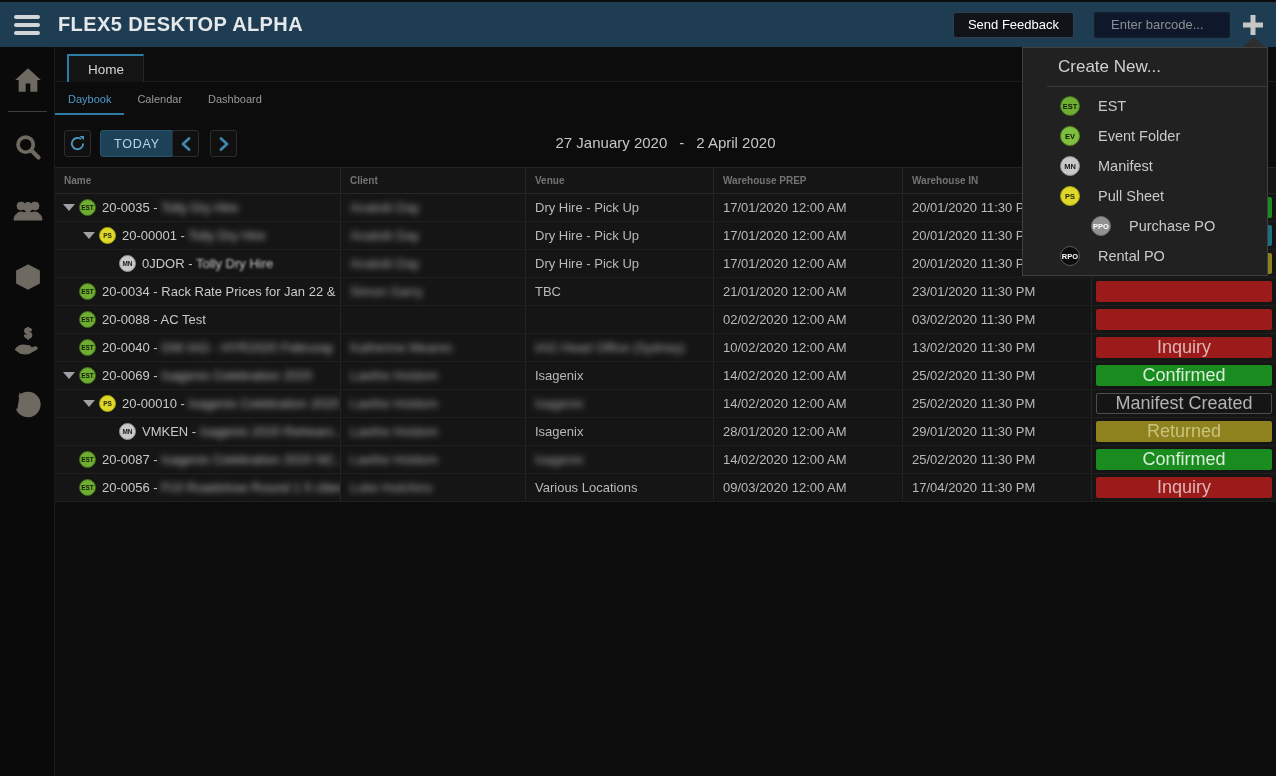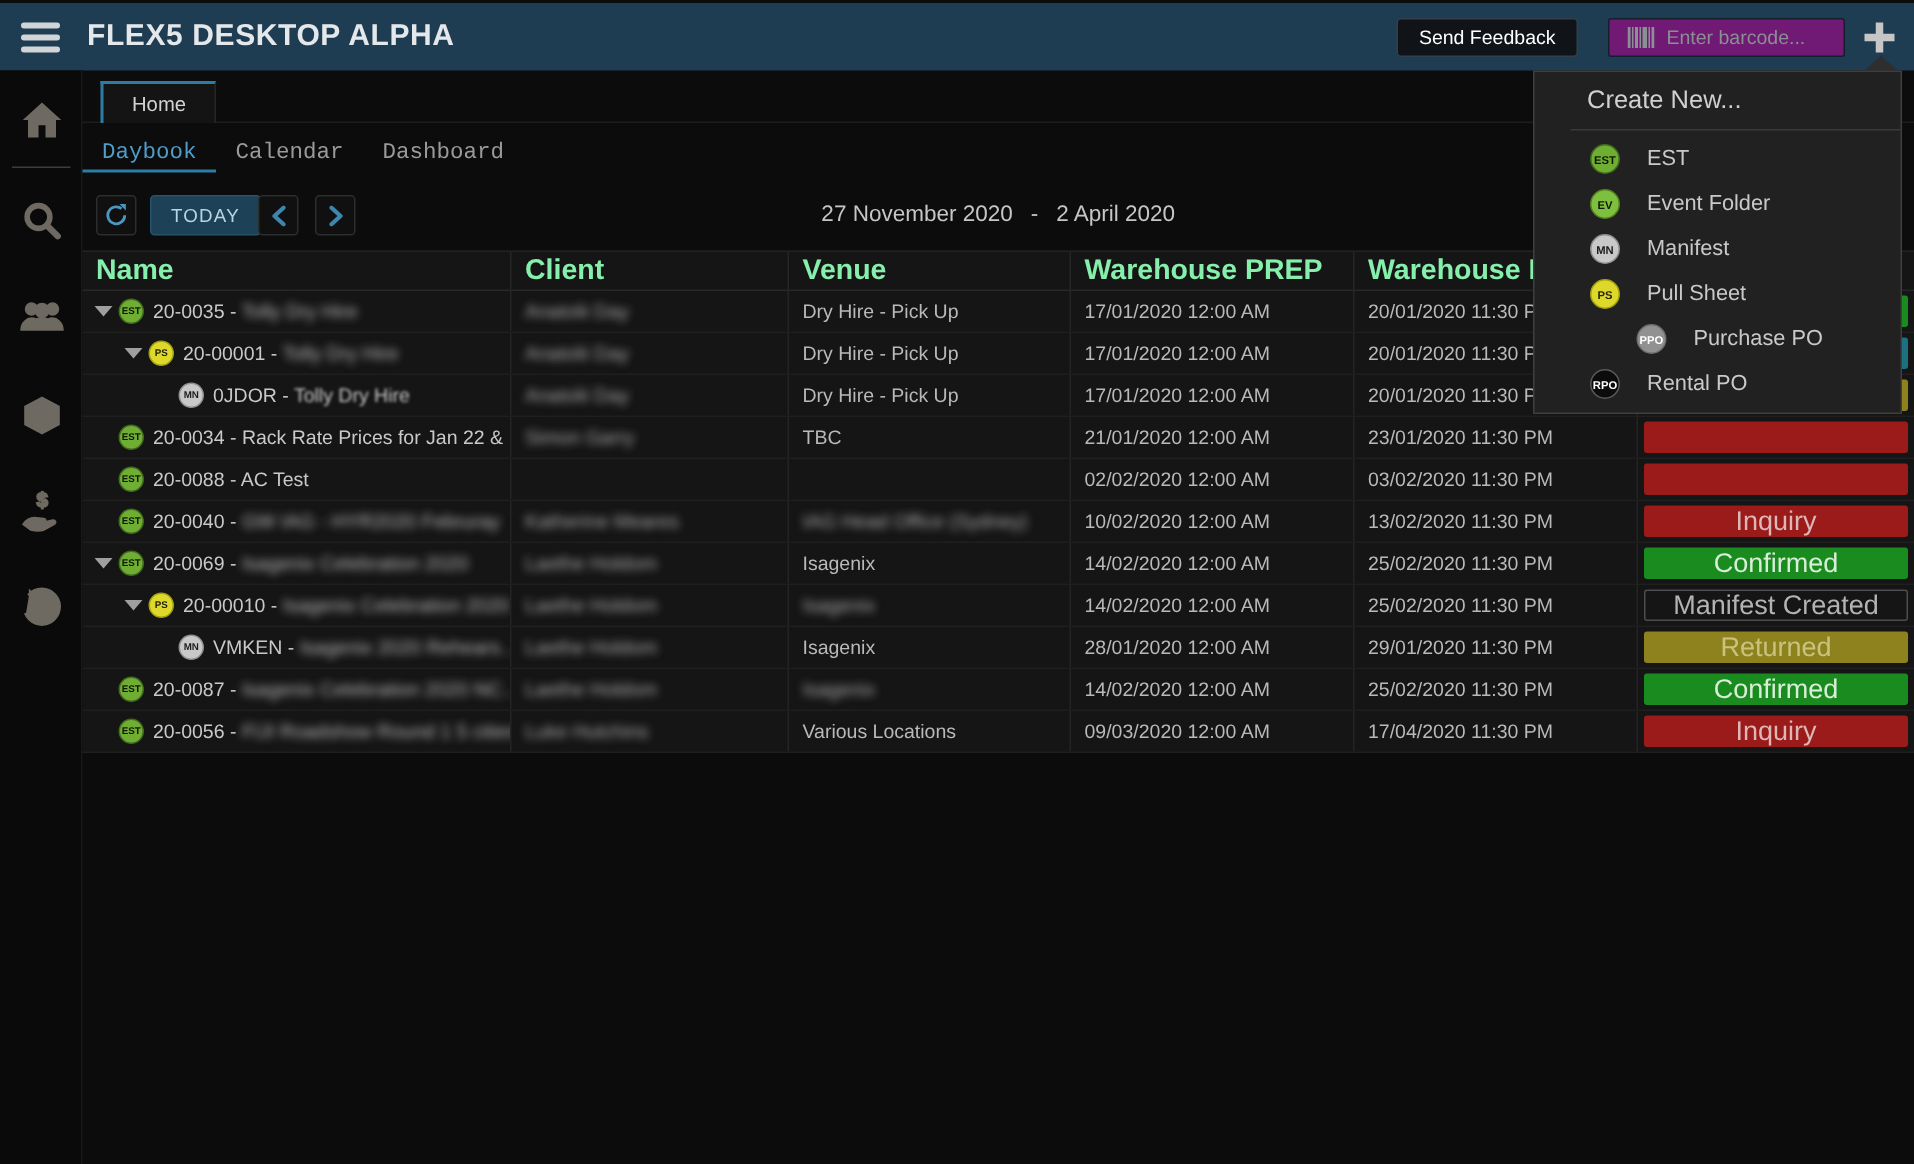--- a/index.html
+++ b/index.html
@@ -19,22 +19,22 @@
   }
   #hamburger { width:40px; height:45px; display:flex; flex-direction:column; justify-content:center; gap:4px; padding-left:14px; cursor:pointer; }
   #hamburger span { display:block; width:26px; height:4px; border-radius:2px; background:#d2d5d7; }
   #app-title { margin-left:18px; font-size:20px; font-weight:bold; letter-spacing:0.4px; color:#e4e8ea; }
   #topbar-right { margin-left:auto; display:flex; align-items:center; }
   #send-feedback {
     height:26px; padding:0 14px; background:#101418; border:1px solid #31404c; border-radius:3px;
     color:#ffffff; font-size:13px; display:flex; align-items:center; cursor:pointer;
   }
   #barcode-box {
-    margin-left:20px; width:158px; height:26px; background:#701a75; border:1px solid #13202a; border-radius:2px;
-    display:flex; align-items:center; padding:0 8px; gap:8px;justify-content:flex-end;
+    margin-left:20px; width:136px; height:26px; background:#0f172a; border:1px solid #13202a; border-radius:2px;
+    display:flex; align-items:center; padding:0 8px; gap:8px;
   }
   #barcode-box input {
     background:transparent; border:none; outline:none; color:#9a9a9a; font-size:13px; width:110px;
     font-family:"Liberation Sans", sans-serif;
   }
   #barcode-box input::placeholder { color:#8a8f93; }
   #add-btn { width:46px; height:45px; display:flex; align-items:center; justify-content:center; cursor:pointer; }
 
   
   #sidebar {
@@ -51,21 +51,21 @@
   
   #tabstrip { position:absolute; top:7px; left:0; right:0; height:28px; border-bottom:1px solid #1d1d1d; }
   #tab-home {
     position:absolute; left:12px; top:0; height:28px; padding:0 19px;
     background:#141414; border-top:2px solid #2d7ca6; border-left:2px solid #2d7ca6; border-right:1px solid #262626;
     display:flex; align-items:center; font-size:13.5px; color:#d2d2d2; cursor:pointer;
   }
 
   
   #subtabs { position:absolute; top:42px; left:0; height:26px; display:flex; gap:0; }
-  .subtab { padding:4px 13px 7px; font-size:15px; color:#9a9a9a; cursor:pointer;font-family:Liberation Mono, monospace; }
+  .subtab { padding:4px 13px 7px; font-size:11px; color:#9a9a9a; cursor:pointer; }
   .subtab.active { color:#4d9cc9; border-bottom:2px solid #2d7ca6; }
 
   
   #toolbar { position:absolute; top:81px; left:0; right:0; height:30px; }
   .tbtn {
     position:absolute; top:2px; width:27px; height:27px; background:#101010;
     border:1px solid #2d2d2d; border-radius:3px; display:flex; align-items:center; justify-content:center; cursor:pointer;
   }
   #btn-refresh { left:9px; }
   #btn-prev { left:117px; }
@@ -79,21 +79,21 @@
   #date-range span { margin:0 6px; }
 
   
   #table { position:absolute; top:120px; left:0; width:1221px; }
   .trow, #thead {
     display:grid;
     grid-template-columns:286px 185px 188px 189px 189px 1fr;
   }
   #thead { height:27px; background:#151515; border-top:1px solid #232323; border-bottom:1px solid #272727; }
   #thead .hcell {
-    font-size:19px; font-weight:bold; color:#86efac; display:flex; align-items:center; padding-left:9px;
+    font-size:10px; font-weight:bold; color:#737373; display:flex; align-items:center; padding-left:9px;
     border-right:1px solid #262626; cursor:pointer;
   }
   #thead .hcell:last-child { border-right:none; }
   .trow { height:28px; background:#151515; border-bottom:1px solid #1f1f1f; cursor:pointer; }
   .cell {
     font-size:13px; color:#b9b9b9; display:flex; align-items:center; padding-left:9px;
     border-right:1px solid #242424; overflow:hidden; white-space:nowrap;
   }
   .cell:last-child { border-right:none; }
   .name-cell { color:#c9c9c9; padding-left:5px; }
@@ -231,21 +231,21 @@
       <svg width="12" height="14" viewBox="0 0 12 14" fill="none">
           <path d="M9 1.5 3 7l6 5.5" stroke="#3e86ad" stroke-width="2.8" stroke-linecap="round" stroke-linejoin="round"></path>
         </svg>
     </div>
     <div class="tbtn" id="btn-next">
       <svg width="12" height="14" viewBox="0 0 12 14" fill="none">
           <path d="M3 1.5 9 7l-6 5.5" stroke="#3e86ad" stroke-width="2.8" stroke-linecap="round" stroke-linejoin="round"></path>
         </svg>
     </div>
     <div id="date-range">
-      <span>27 November 2020</span><span>-</span><span>2 April 2020</span>
+      <span>27 January 2020</span><span>-</span><span>2 April 2020</span>
     </div>
   </div>
 
   <div id="table">
     <div id="thead">
         <div class="hcell">Name</div>
         <div class="hcell">Client</div>
         <div class="hcell">Venue</div>
         <div class="hcell">Warehouse PREP</div>
         <div class="hcell">Warehouse IN</div>

